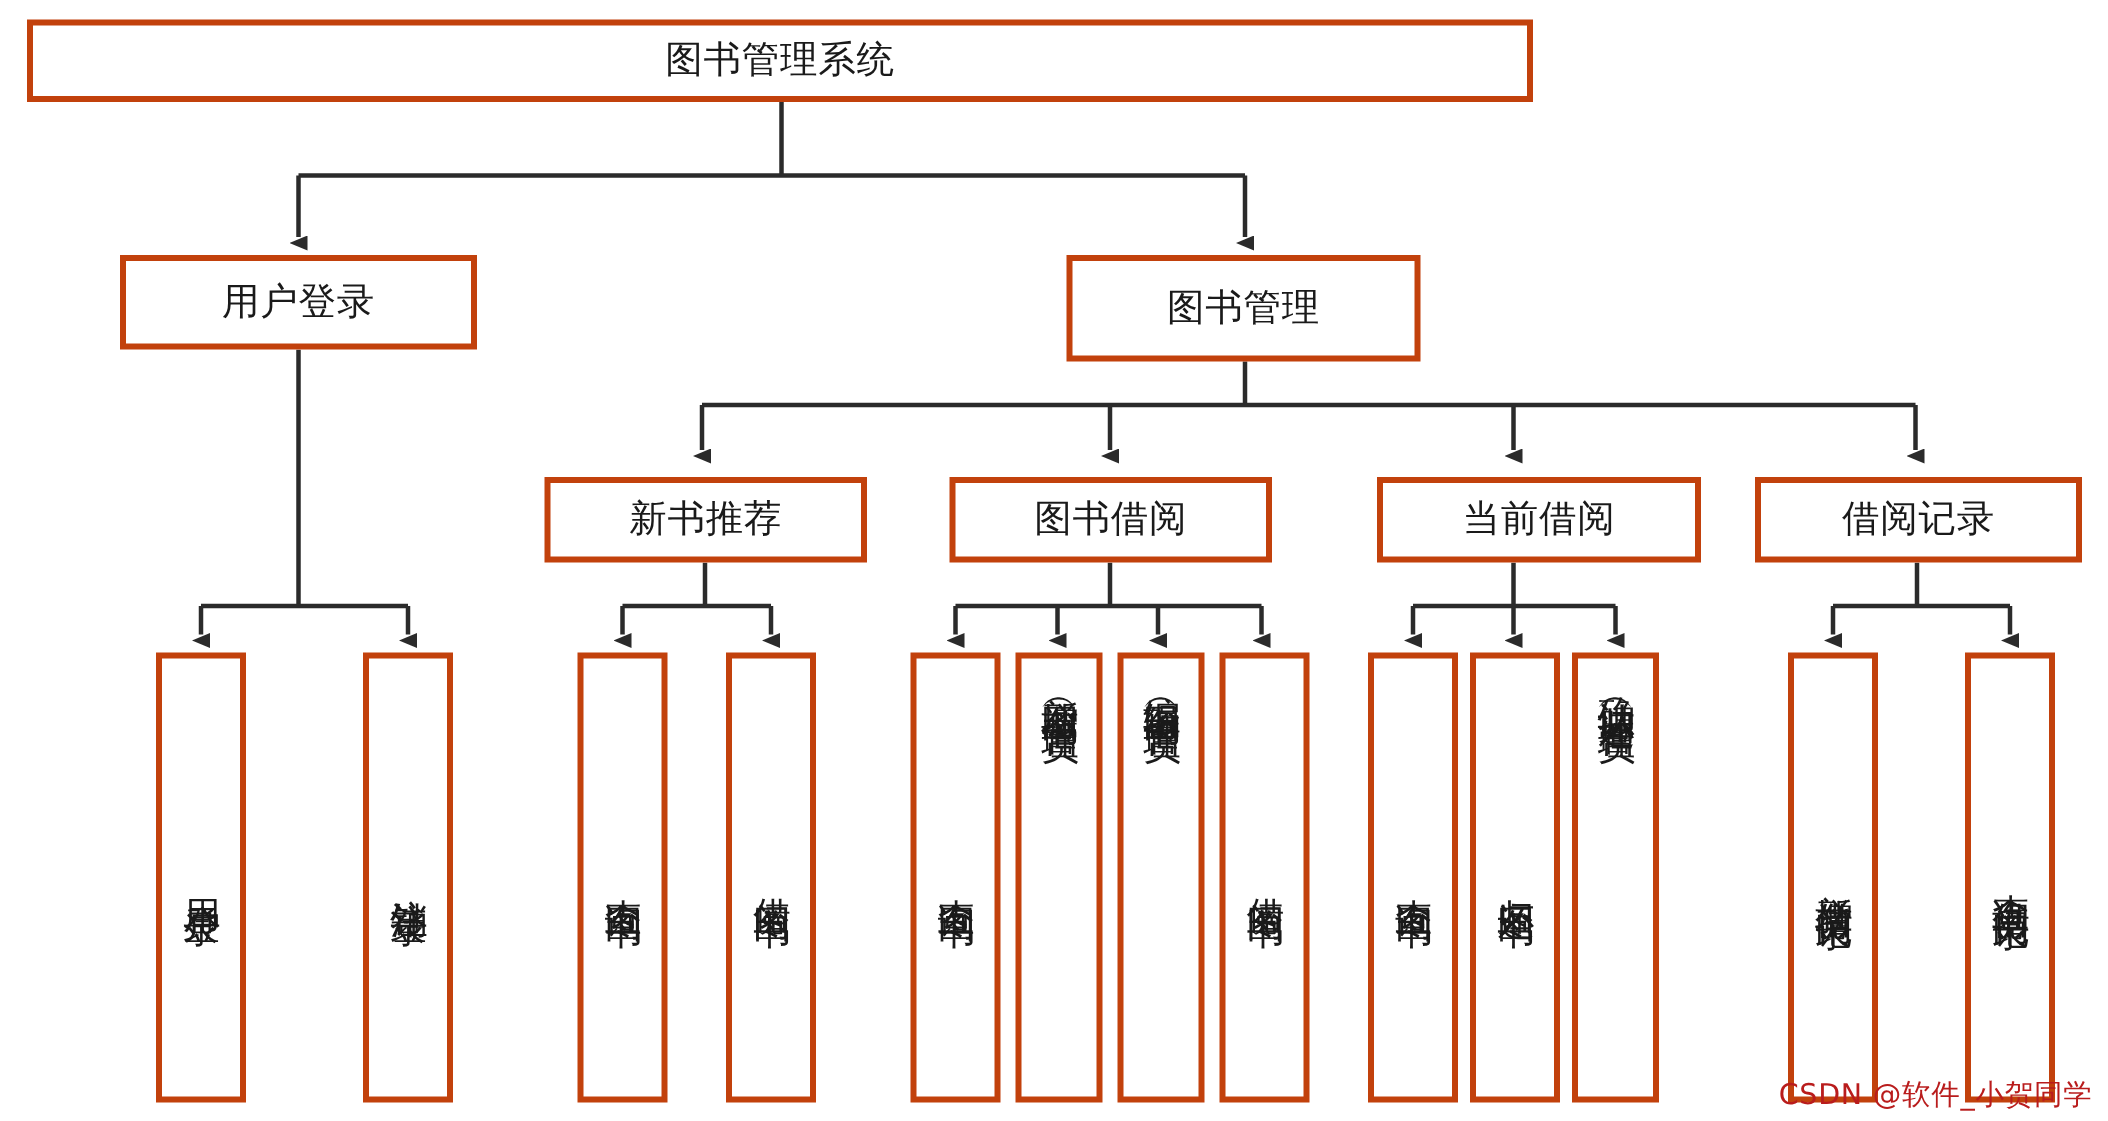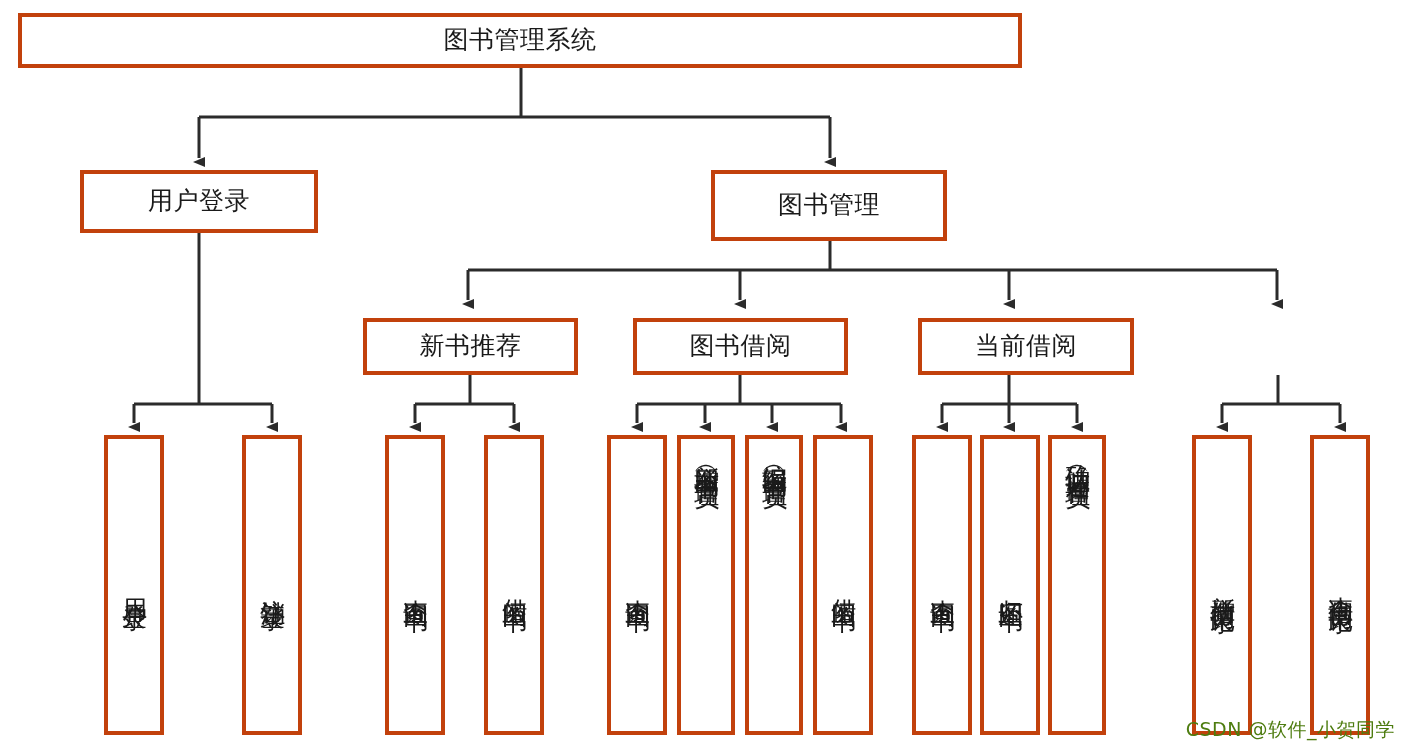--- a/index.html
+++ b/index.html
@@ -57,21 +57,21 @@
   }
   .node.vertical.mid {
     align-items: center;
     padding-top: 0;
   }
   .watermark {
     position: absolute;
     right: 10px;
     bottom: 4px;
     font-size: 19px;
-    color: #4d7c0f;
+    color: #b91c1c;
     white-space: nowrap;
     letter-spacing: 0.5px;
   }
 </style>
 </head>
 <body>
 
 <div id="diagram-root">
 
   <svg class="edges" viewBox="0 0 1405 747" xmlns="http://www.w3.org/2000/svg">
@@ -137,20 +137,23 @@
 
   <div class="node horizontal" style="left:633px; top:318px; width:215px; height:57px;">
     <span class="label">图书借阅</span>
   </div>
   <div class="node horizontal" style="left:363px; top:318px; width:215px; height:57px;">
     <span class="label">新书推荐</span>
   </div>
   <div class="node horizontal" style="left:902px; top:318px; width:216px; height:57px;margin-left:16px;">
     <span class="label">当前借阅</span>
   </div>
+  <div class="node horizontal" style="left:1170px; top:318px; width:218px; height:57px;">
+    <span class="label">借阅记录</span>
+  </div>
 
   <div class="node vertical mid" style="left:104px; top:435px; width:60px; height:300px;">
     <span class="label">用户登录</span>
   </div>
   <div class="node vertical mid" style="left:242px; top:435px; width:60px; height:300px;">
     <span class="label">注销登录</span>
   </div>
 
   <div class="node vertical mid" style="left:385px; top:435px; width:60px; height:300px;">
     <span class="label">查询图书</span>

